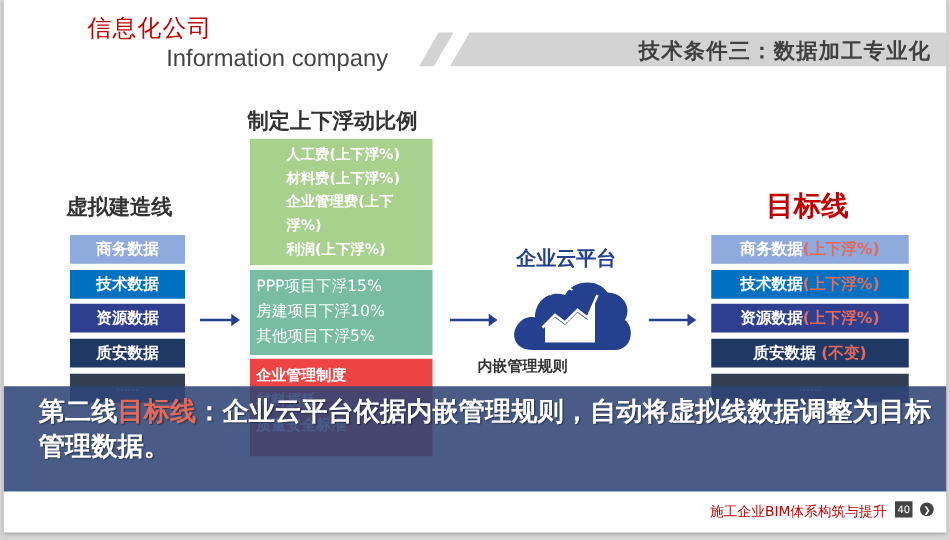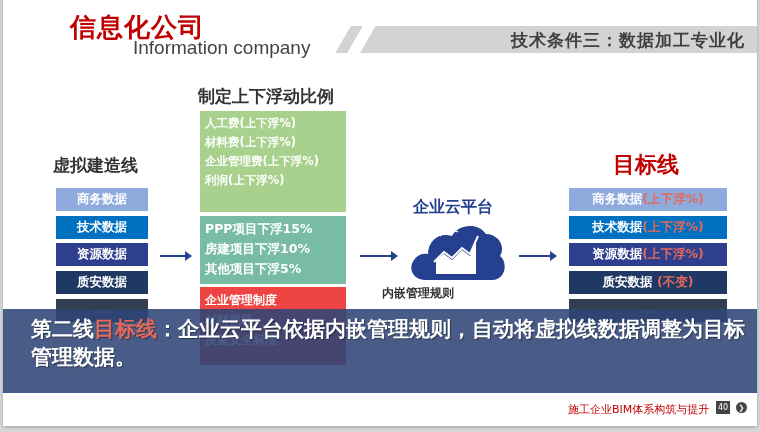--- a/index.html
+++ b/index.html
@@ -1,43 +1,43 @@
 <!DOCTYPE html>
 <html><head>
 <meta charset="utf-8">
 <style>
   * { box-sizing: border-box; margin: 0; padding: 0; }
   html, body { width: 760px; height: 432px; overflow: hidden; background: #d6d6d6; }
   body { font-family: "DejaVu Sans", "Liberation Sans", sans-serif; position: relative; }
   .slide { position: absolute; left: 3px; top: 0; width: 754px; height: 426px; background: #ffffff; box-shadow: 0 1px 3px rgba(0,0,0,0.25); overflow: hidden; }
 
-  .brand-cn { position: absolute; left: 67px; top: 10px; font-size: 26px; font-weight: bold; color: #c00000; letter-spacing: 1px; }
+  .brand-cn { position: absolute; left: 67px; top: 10px; font-size: 19px; font-weight: normal; color: #c00000; letter-spacing: 1px; }
   .brand-en { position: absolute; left: 130px; top: 37px; font-family: "Liberation Sans", sans-serif; font-size: 19px; color: #444; }
 
   .title-band { position: absolute; left: 340px; top: 26px; width: 420px; height: 27px; }
   .title-band .stripe1 { position: absolute; left: 0; top: 0; width: 12px; height: 27px; background: #d3d3d3; transform: skewX(-30deg); }
   .title-band .stripe2 { position: absolute; left: 17px; top: 0; width: 420px; height: 27px; background: #d3d3d3; transform: skewX(-30deg); transform-origin: bottom left; }
   .title-text { position: absolute; right: 10px; top: 3px; font-size: 17px; font-weight: bold; color: #404040; letter-spacing: 1px; }
 
   .col-heading { position: absolute; font-weight: bold; font-size: 17px; color: #333; }
   .h-virtual { left: 50px; top: 154px; }
   .h-ratio { left: 195px; top: 85px; }
   .h-target { left: 610px; top: 150px; color: #c00000; font-size: 22px; }
   .h-cloud { left: 410px; top: 197px; color: #24408e; font-size: 16px; }
   .h-rules { left: 379px; top: 285px; color: #333; font-size: 12px; }
 
   .dbox { position: absolute; height: 23px; color: #fff; font-weight: bold; font-size: 12.5px; display: flex; align-items: center; justify-content: center; }
   .dbox .hl { color: #e4695b; }
   .left-col .dbox { left: 53px; width: 92px; }
   .right-col .dbox { left: 566px; width: 158px; }
 
   .green-box { position: absolute; left: 197px; top: 111px; width: 146px; height: 101px; background: #a9d18e; padding: 3px 5px; }
-  .green-box div { color: #fff; font-size: 11.5px; font-weight: bold; line-height: 19px; }
+  .green-box div { color: #fff; font-size: 11.5px; font-weight: bold; line-height: 19px; margin-left: 24px; }
   .teal-box { position: absolute; left: 197px; top: 216px; width: 146px; height: 68px; background: #78bda3; padding: 3px 5px; }
-  .teal-box div { color: #fff; font-size: 12.5px; font-weight: bold; line-height: 20px; }
+  .teal-box div { color: #fff; font-size: 12.5px; font-weight: normal; line-height: 20px; }
   .red-box { position: absolute; left: 197px; top: 287px; width: 146px; height: 78px; background: #ef4444; padding: 3px 5px; }
   .red-box div { color: #fff; font-size: 12px; font-weight: bold; line-height: 20px; }
 
   .arrow { position: absolute; height: 2px; background: #24408e; }
   .arrow::after { content: ""; position: absolute; right: -2px; top: -4px; border-left: 7px solid #24408e; border-top: 5px solid transparent; border-bottom: 5px solid transparent; }
 
   .cloud { position: absolute; left: 405px; top: 220px; width: 100px; height: 62px; }
 
   .overlay { position: absolute; left: 0; top: 309px; width: 760px; height: 84px; background: rgba(47, 69, 118, 0.88); border-bottom: 1px solid #3b5c95; }
   .overlay-text { position: absolute; left: 28px; top: 315px; width: 720px; font-size: 21px; font-weight: bold; color: #fff; line-height: 28px; text-shadow: 1px 1px 1px rgba(0,0,0,0.4); }

